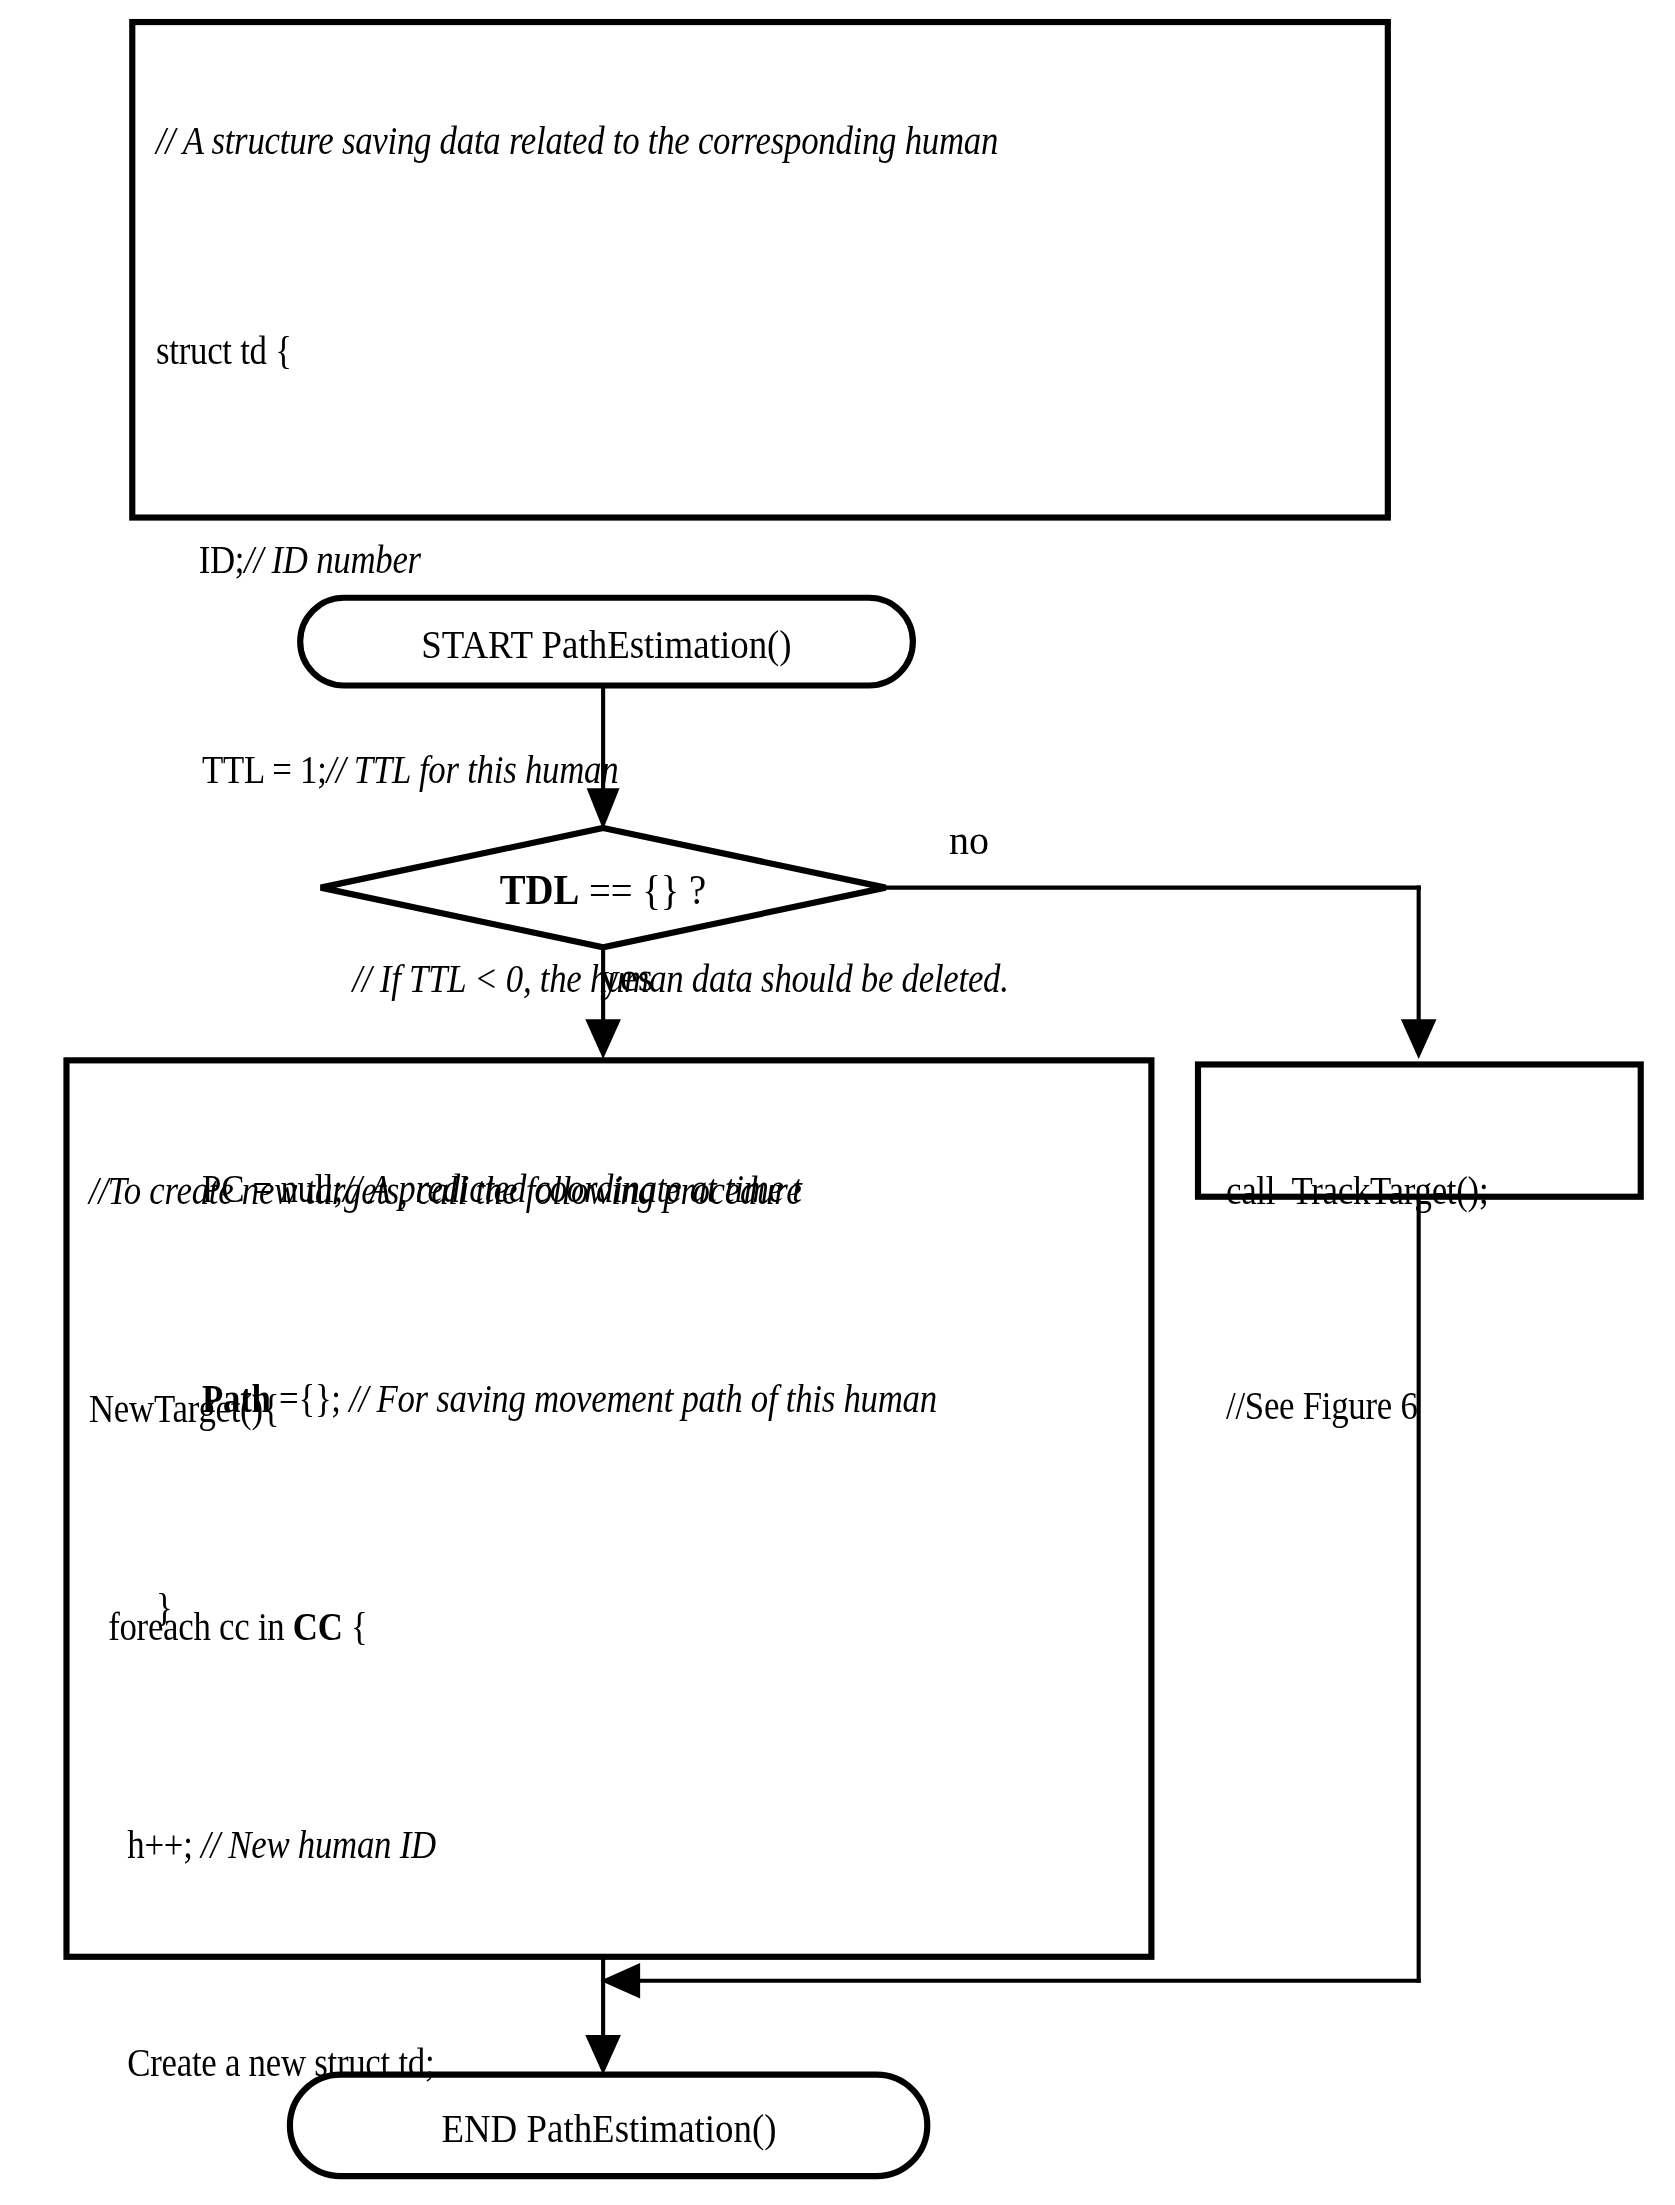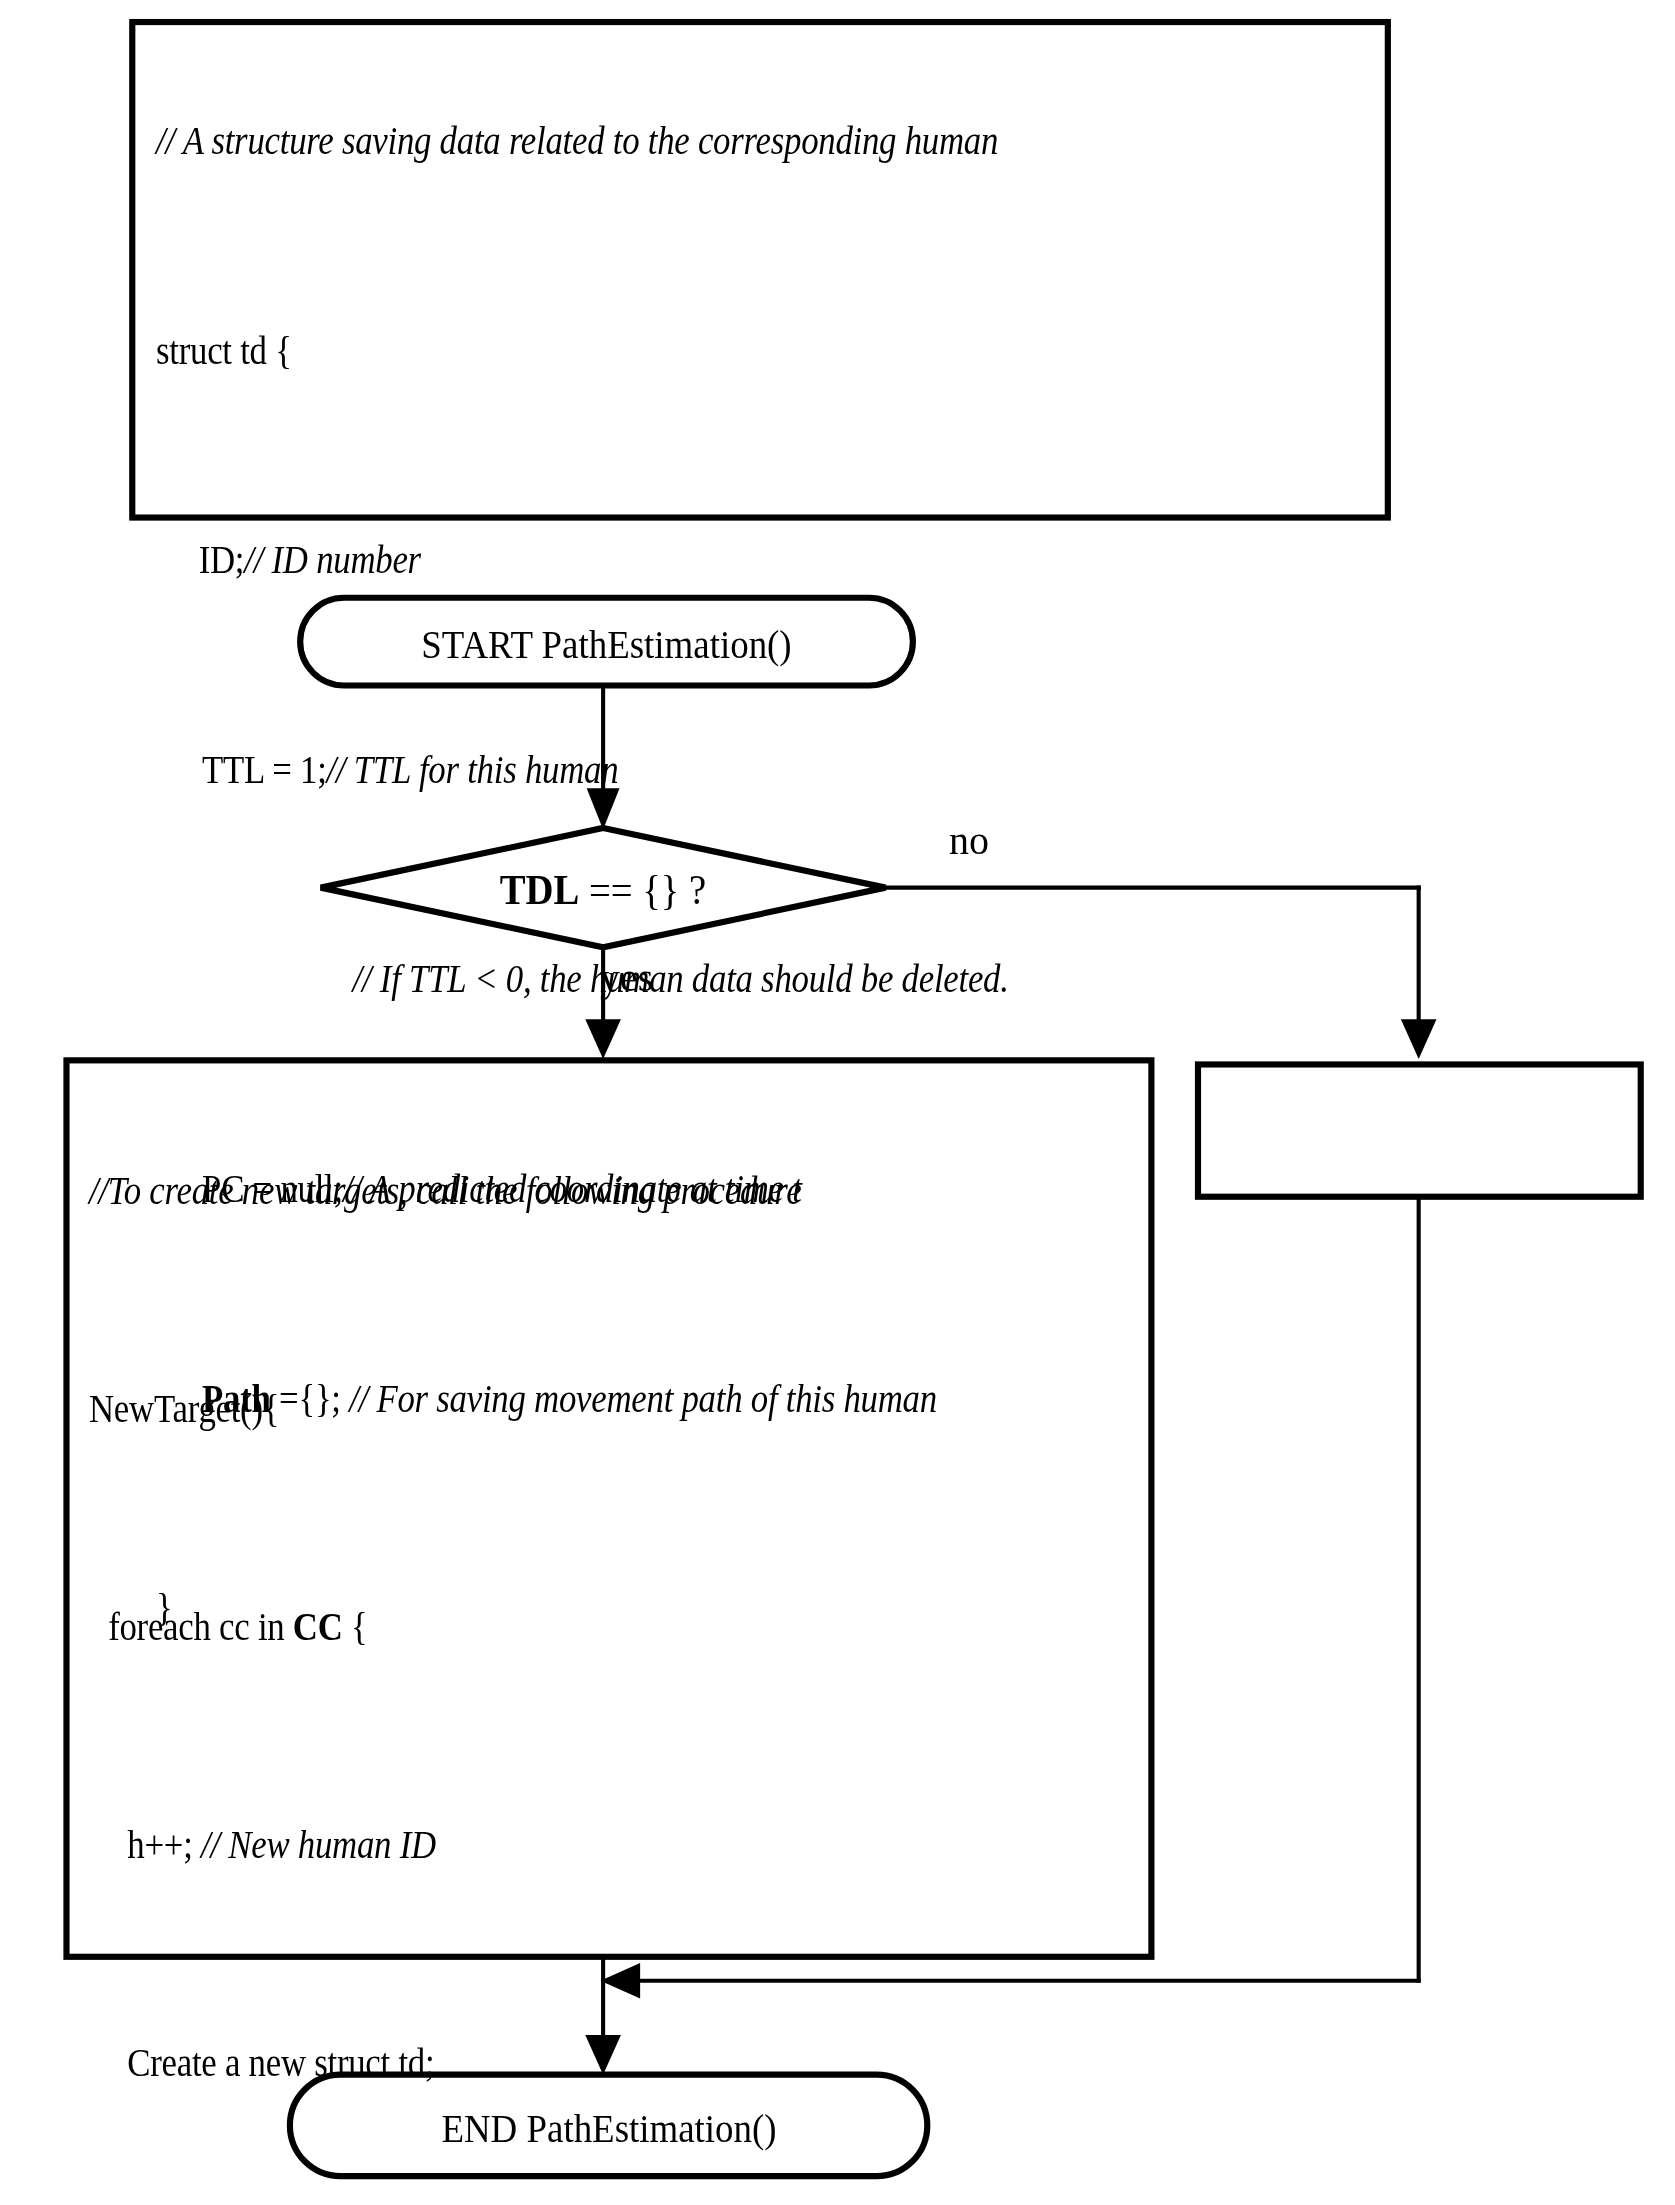--- a/index.html
+++ b/index.html
@@ -171,18 +171,23 @@
       
       
       
       
       
       
       
       
     </div>
 
+    <div class="codeblock" style="left:1226px; top:1091px; width:411px; line-height:1.0;">
+      <span class="codeline">call  TrackTarget();</span>
+      <span class="codeline" style="height:15px;"></span>
+      <span class="codeline">//See Figure 6</span>
+    </div>
 
     <div class="node-text" style="left:290px; top:2104px; width:638px;">END PathEstimation()</div>
 
   </div>
 </div>
 
 
 </body></html>

